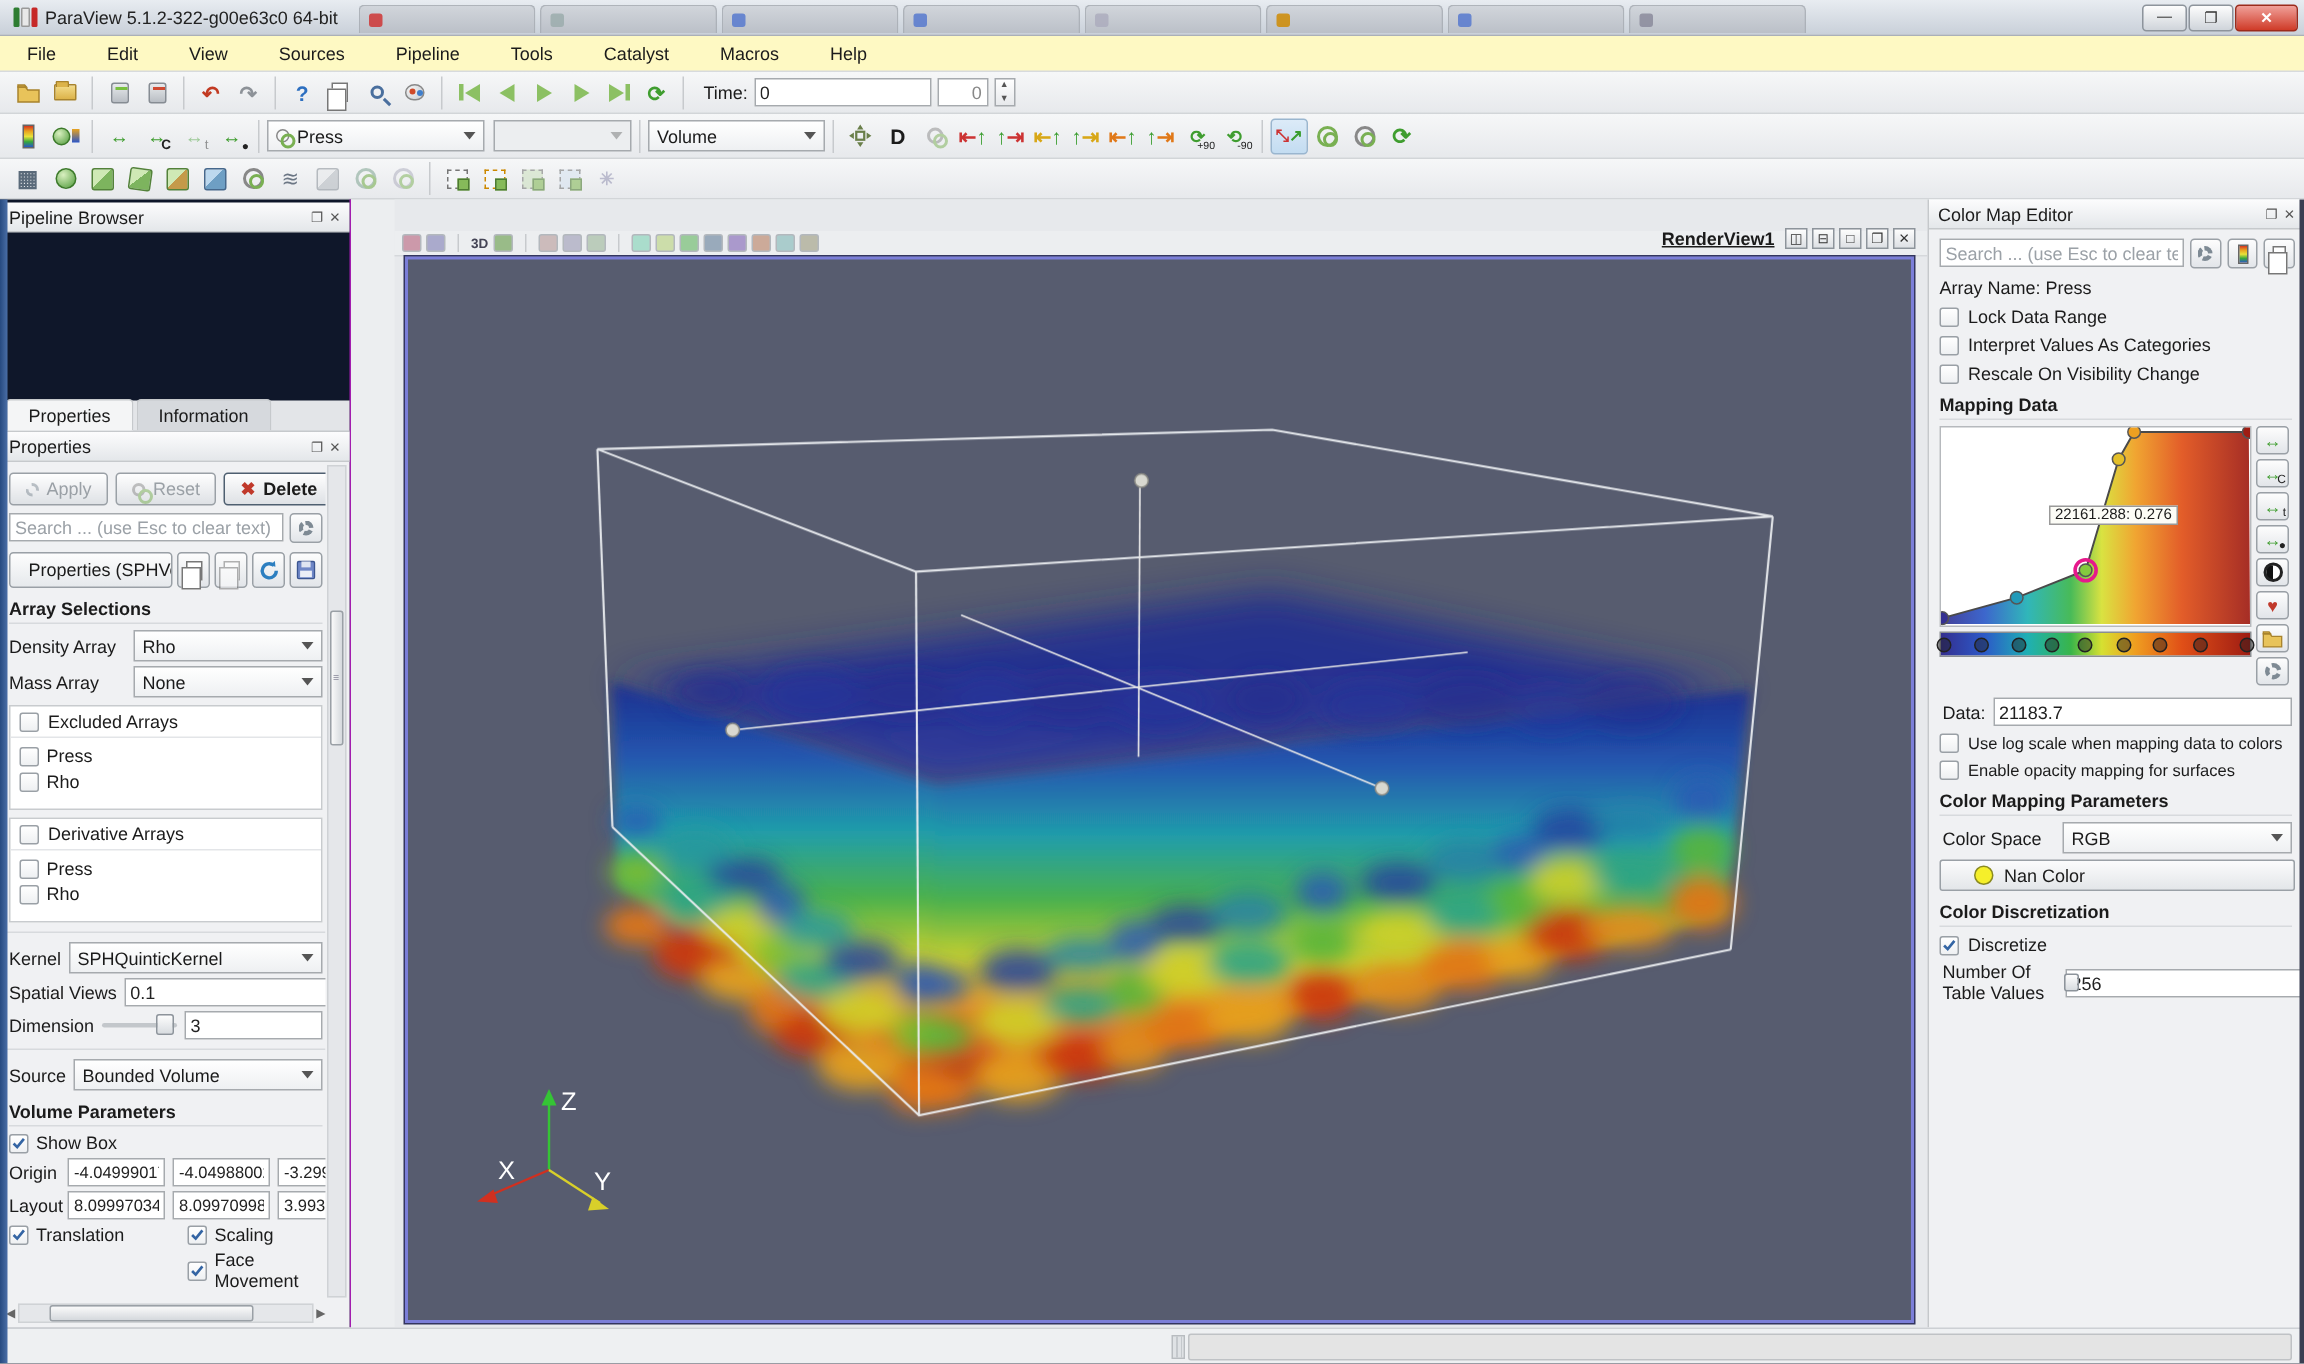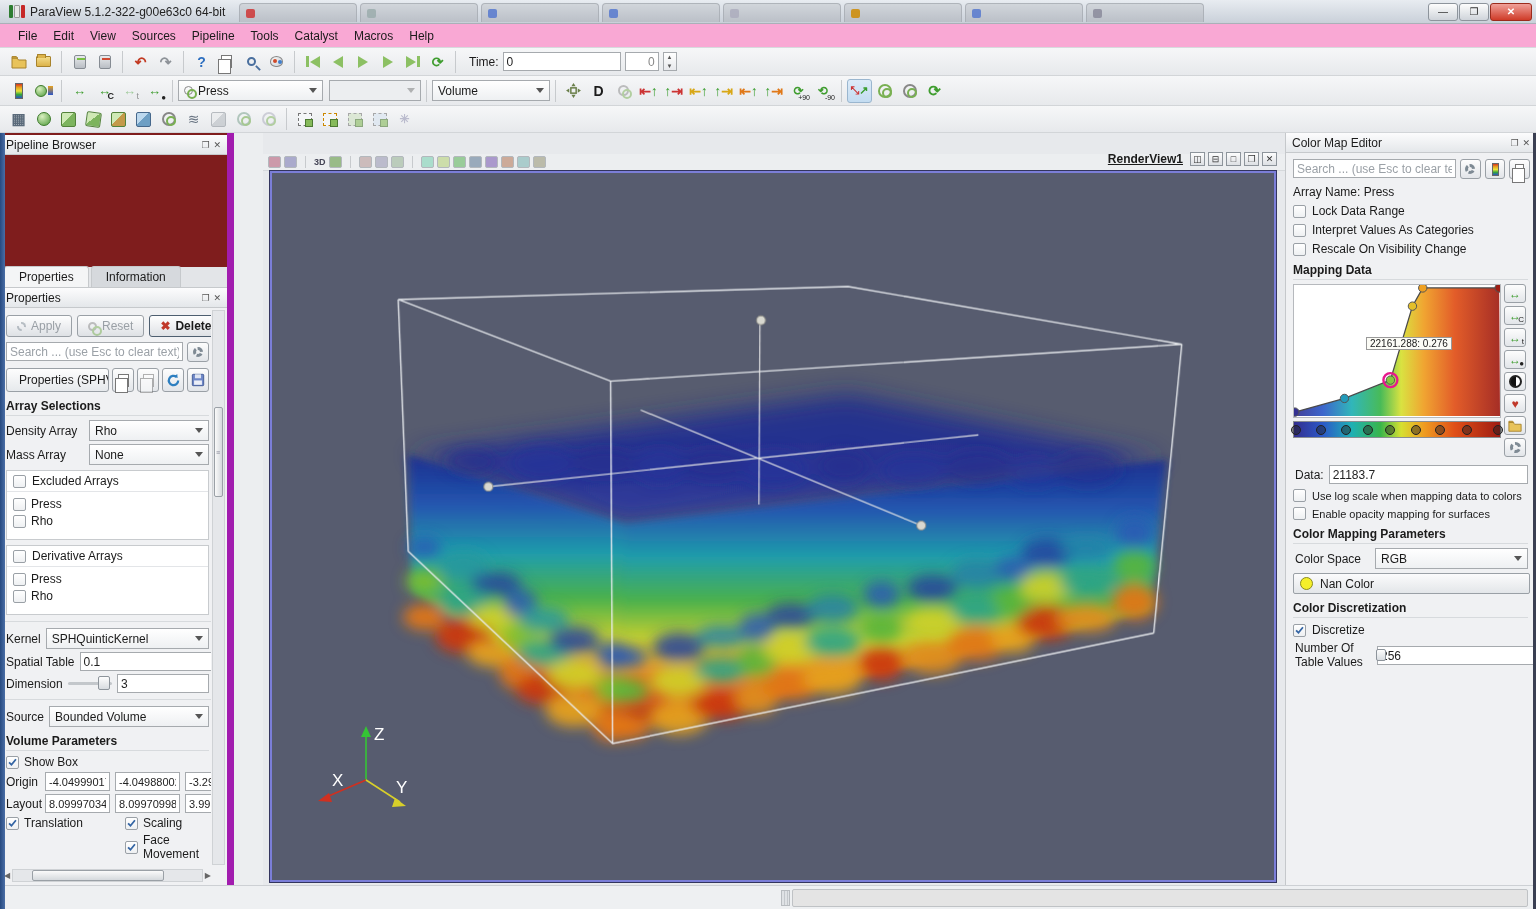--- a/index.html
+++ b/index.html
@@ -10,21 +10,21 @@
 #titlebar{left:0;top:0;right:0;height:24px;background:linear-gradient(#e8ecf1,#c9d0d9);display:flex;align-items:center;padding:0 4px;border-bottom:1px solid #aab0b8}
 #titlebar .logo{width:16px;height:13px;display:flex;gap:1px;margin:0 5px}
 #titlebar .logo i{flex:1;border-radius:1px}
 #title-text{font-size:12px;color:#222;margin-right:14px;white-space:nowrap}
 .bgtabs{display:flex;flex:1;height:20px;align-self:flex-end;gap:3px;overflow:hidden;opacity:.85}
 .bgtab{width:118px;height:19px;border-radius:4px 4px 0 0;background:linear-gradient(#cfd3d8,#b9bec5);border:1px solid #a6abb2;border-bottom:none;display:flex;align-items:center;padding:0 6px;gap:5px}
 .bgtab i{width:9px;height:9px;border-radius:2px;background:#7d8garbage}
 .winbtns{display:flex;gap:1px;margin-left:8px}
 .winbtn{width:30px;height:18px;border:1px solid #8d949c;border-radius:3px;background:linear-gradient(#fdfdfd,#cfd4da);display:flex;align-items:center;justify-content:center;font-size:10px;color:#333}
 .winbtn.close{width:42px;background:linear-gradient(#f0a099,#cf3b28);color:#fff;font-weight:bold;border-color:#9b2b1c}
-#menubar{left:0;top:24px;right:0;height:24px;background:#f9a8d4;border-bottom:1px solid #d7dadd;display:flex;align-items:center;padding:0 10px;gap:0}
+#menubar{left:0;top:24px;right:0;height:24px;background:#fef9c3;border-bottom:1px solid #d7dadd;display:flex;align-items:center;padding:0 10px;gap:18px}
 .menu-item{padding:3px 8px;border-radius:2px}
 
 .tbar{left:0;right:0;background:linear-gradient(#f6f7f8,#e7e9ec);border-bottom:1px solid #d2d5d8;display:flex;align-items:center;padding:0 6px}
 #tb1{top:48px;height:28px}#tb2{top:76px;height:30px}#tb3{top:106px;height:27px}
 .tbtn{width:25px;height:24px;border-radius:3px;display:flex;align-items:center;justify-content:center;position:relative;font-size:14px}
 .tbtn.pressed{border:1px solid #9ab6cf;background:linear-gradient(#dcebf8,#c3dcf1)}
 .sep{width:1px;height:22px;background:#c7cacd;margin:0 5px}
 .glyph{font-weight:bold}
 .g-red{color:#c23a22}.g-gray{color:#8d9298}.g-blue{color:#2d6fc0}.g-green{color:#3f9d2f}
 .folder{width:15px;height:11px;background:linear-gradient(#f3dc8a,#dcb34a);border:1px solid #a8832c;border-radius:1px;position:relative}
@@ -52,21 +52,21 @@
 .cube{width:15px;height:15px;background:linear-gradient(135deg,#cfe9b5 0 45%,#7db45e 45% 100%);border:1px solid #53823a;border-radius:2px}
 .cube.blue{background:linear-gradient(135deg,#bcd8ee 0 45%,#6e9fc4 45% 100%);border-color:#46688c}
 .cube.gray{background:linear-gradient(135deg,#e6e8ea 0 45%,#aeb4ba 45% 100%);border-color:#7c848c}
 .ball{width:14px;height:14px;border-radius:50%;background:radial-gradient(circle at 35% 30%,#d9f0c0,#4f9a3a);border:1px solid #3c7a2a}
 .ringz{width:14px;height:14px;border-radius:50%;border:2px solid #888;position:relative}
 .ringz:after{content:"";position:absolute;left:2px;top:2px;width:6px;height:6px;border-radius:50%;border:2px solid #79b052}
 .gearc{width:13px;height:13px;border:3px dashed #7e8a94;border-radius:50%}
 .selico{width:14px;height:13px;border:1px dashed #777;background:#f4f6f8;position:relative}
 .selico:after{content:"";position:absolute;right:-2px;bottom:-2px;width:6px;height:6px;background:#86ba5a;border:1px solid #4d7a33}
 
-#left{left:0;top:133px;width:234px;bottom:24px;background:#7f1d1d;border-right:7px solid #a21caf}
+#left{left:0;top:133px;width:234px;bottom:24px;background:#0f172a;border-right:1px solid #a21caf}
 .frame-strip{width:5px;background:linear-gradient(90deg,#274a80,#4a6ea6);z-index:50}
 .panel-h{height:20px;background:linear-gradient(#fcfcfd,#e4e7ea);border-bottom:1px solid #c6c9cc;display:flex;align-items:center;padding:0 6px;font-size:12px}
 .panel-h .ph-btns{margin-left:auto;display:flex;gap:4px;color:#555;font-size:9px}
 #pipeline{left:0;top:2px;right:0;height:132px}
 #pipe-tree{position:absolute;left:4px;right:4px;top:22px;bottom:0;background:#fff;border:1px solid #c5c8cb;padding-top:4px}
 .tree-row{display:flex;align-items:center;height:19px;gap:6px;padding-left:6px}
 .tree-ico{flex:none}
 .tree-lbl{padding:1px 3px}
 .tree-lbl.seld{background:#3c95d9;color:#fff}
 #ptabs{position:absolute;left:0;top:134px;right:0;height:21px;display:flex;align-items:flex-end;padding-left:4px;background:#e3e5e8;border-bottom:1px solid #c6c9cc;gap:2px}
@@ -126,21 +126,21 @@
 #tfwrap{position:relative;margin-top:4px;display:flex;gap:3px}
 #tfbox{width:208px;border:1px solid #b6b9bd;background:#fff;position:relative}
 #tf-svg{display:block}
 #tf-label{position:absolute;left:72px;top:52px;background:#fcfcf6;border:1px solid #999;font-size:10px;padding:0 3px;white-space:nowrap}
 #cbar{width:208px;height:17px;border:1px solid #8a8e92;margin-top:3px;position:relative}
 .cdot{position:absolute;top:3px;width:10px;height:10px;border-radius:50%;background:rgba(30,30,30,.45);border:1px solid #222;transform:translateX(-5px)}
 #tfbtns{display:flex;flex-direction:column;gap:3px}
 .tfb{width:22px;height:19px;border:1px solid #9aa0a6;border-radius:3px;background:linear-gradient(#fdfdfd,#e2e5e9);display:flex;align-items:center;justify-content:center;font-size:11px;position:relative}
 .tfb .sub{position:absolute;right:1px;bottom:0;font-size:8px;color:#222}
 .halfmoon{width:13px;height:13px;border-radius:50%;border:2px solid #222;background:linear-gradient(90deg,#111 50%,#fff 50%)}
-.nanrow{border:1px solid #9aa0a6;border-radius:2px;background:linear-gradient(#fbfbfc,#e3e6e9);height:21px;display:flex;align-items:center;gap:7px;padding:0 6px;margin:4px 0}
+.nanrow{border:1px solid #9aa0a6;border-radius:2px;background:linear-gradient(#fbfbfc,#e3e6e9);height:21px;display:flex;align-items:center;gap:7px;padding:0 22px;margin:4px 0}
 .nandot{width:13px;height:13px;border-radius:50%;border:1px solid #8a8a20}
 .cme-bot{display:flex;align-items:center;gap:5px;margin-top:10px}
 .bluebtn{width:24px;height:22px;border:1px solid #4a7fae;border-radius:3px;background:linear-gradient(#bcdcf4,#7db8e4);display:flex;align-items:center;justify-content:center}
 
 #statusbar{left:0;right:0;bottom:0;height:24px;background:#eef0f2;border-top:1px solid #cdd0d4}
 #sb-grip{position:absolute;left:781px;top:4px;width:9px;height:16px;border:1px solid #b8bcc0;background:repeating-linear-gradient(90deg,#dfe2e5 0 2px,#c4c8cc 2px 3px)}
 #sb-bar{position:absolute;left:792px;right:8px;top:3px;height:18px;background:#e4e4e4;border:1px solid #bfc2c5;border-radius:2px}
 .small{font-size:11px}
 input::placeholder{color:#9ba1a7}
 svg text{font-family:"Liberation Sans",sans-serif}
@@ -565,21 +565,21 @@
         </div>
         <div class="hr"></div>
         <div class="frow">
             <span class="lb">Kernel</span>
             <span class="sel" style="flex:1">
               <span>SPHQuinticKernel</span>
               <span class="arr"></span>
             </span>
           </div>
         <div class="frow">
-            <span class="lb">Spatial Table</span>
+            <span class="lb">Spatial Views</span>
             <input class="inp" style="flex: 1 1 0%;" value="0.1">
           </div>
         <div class="frow">
             <span class="lb">Dimension</span>
             <span class="slider">
               <span class="knob" style="right:2px"></span>
             </span>
             <input class="inp" style="width: 92px;" value="3">
           </div>
         <div class="hr"></div>

